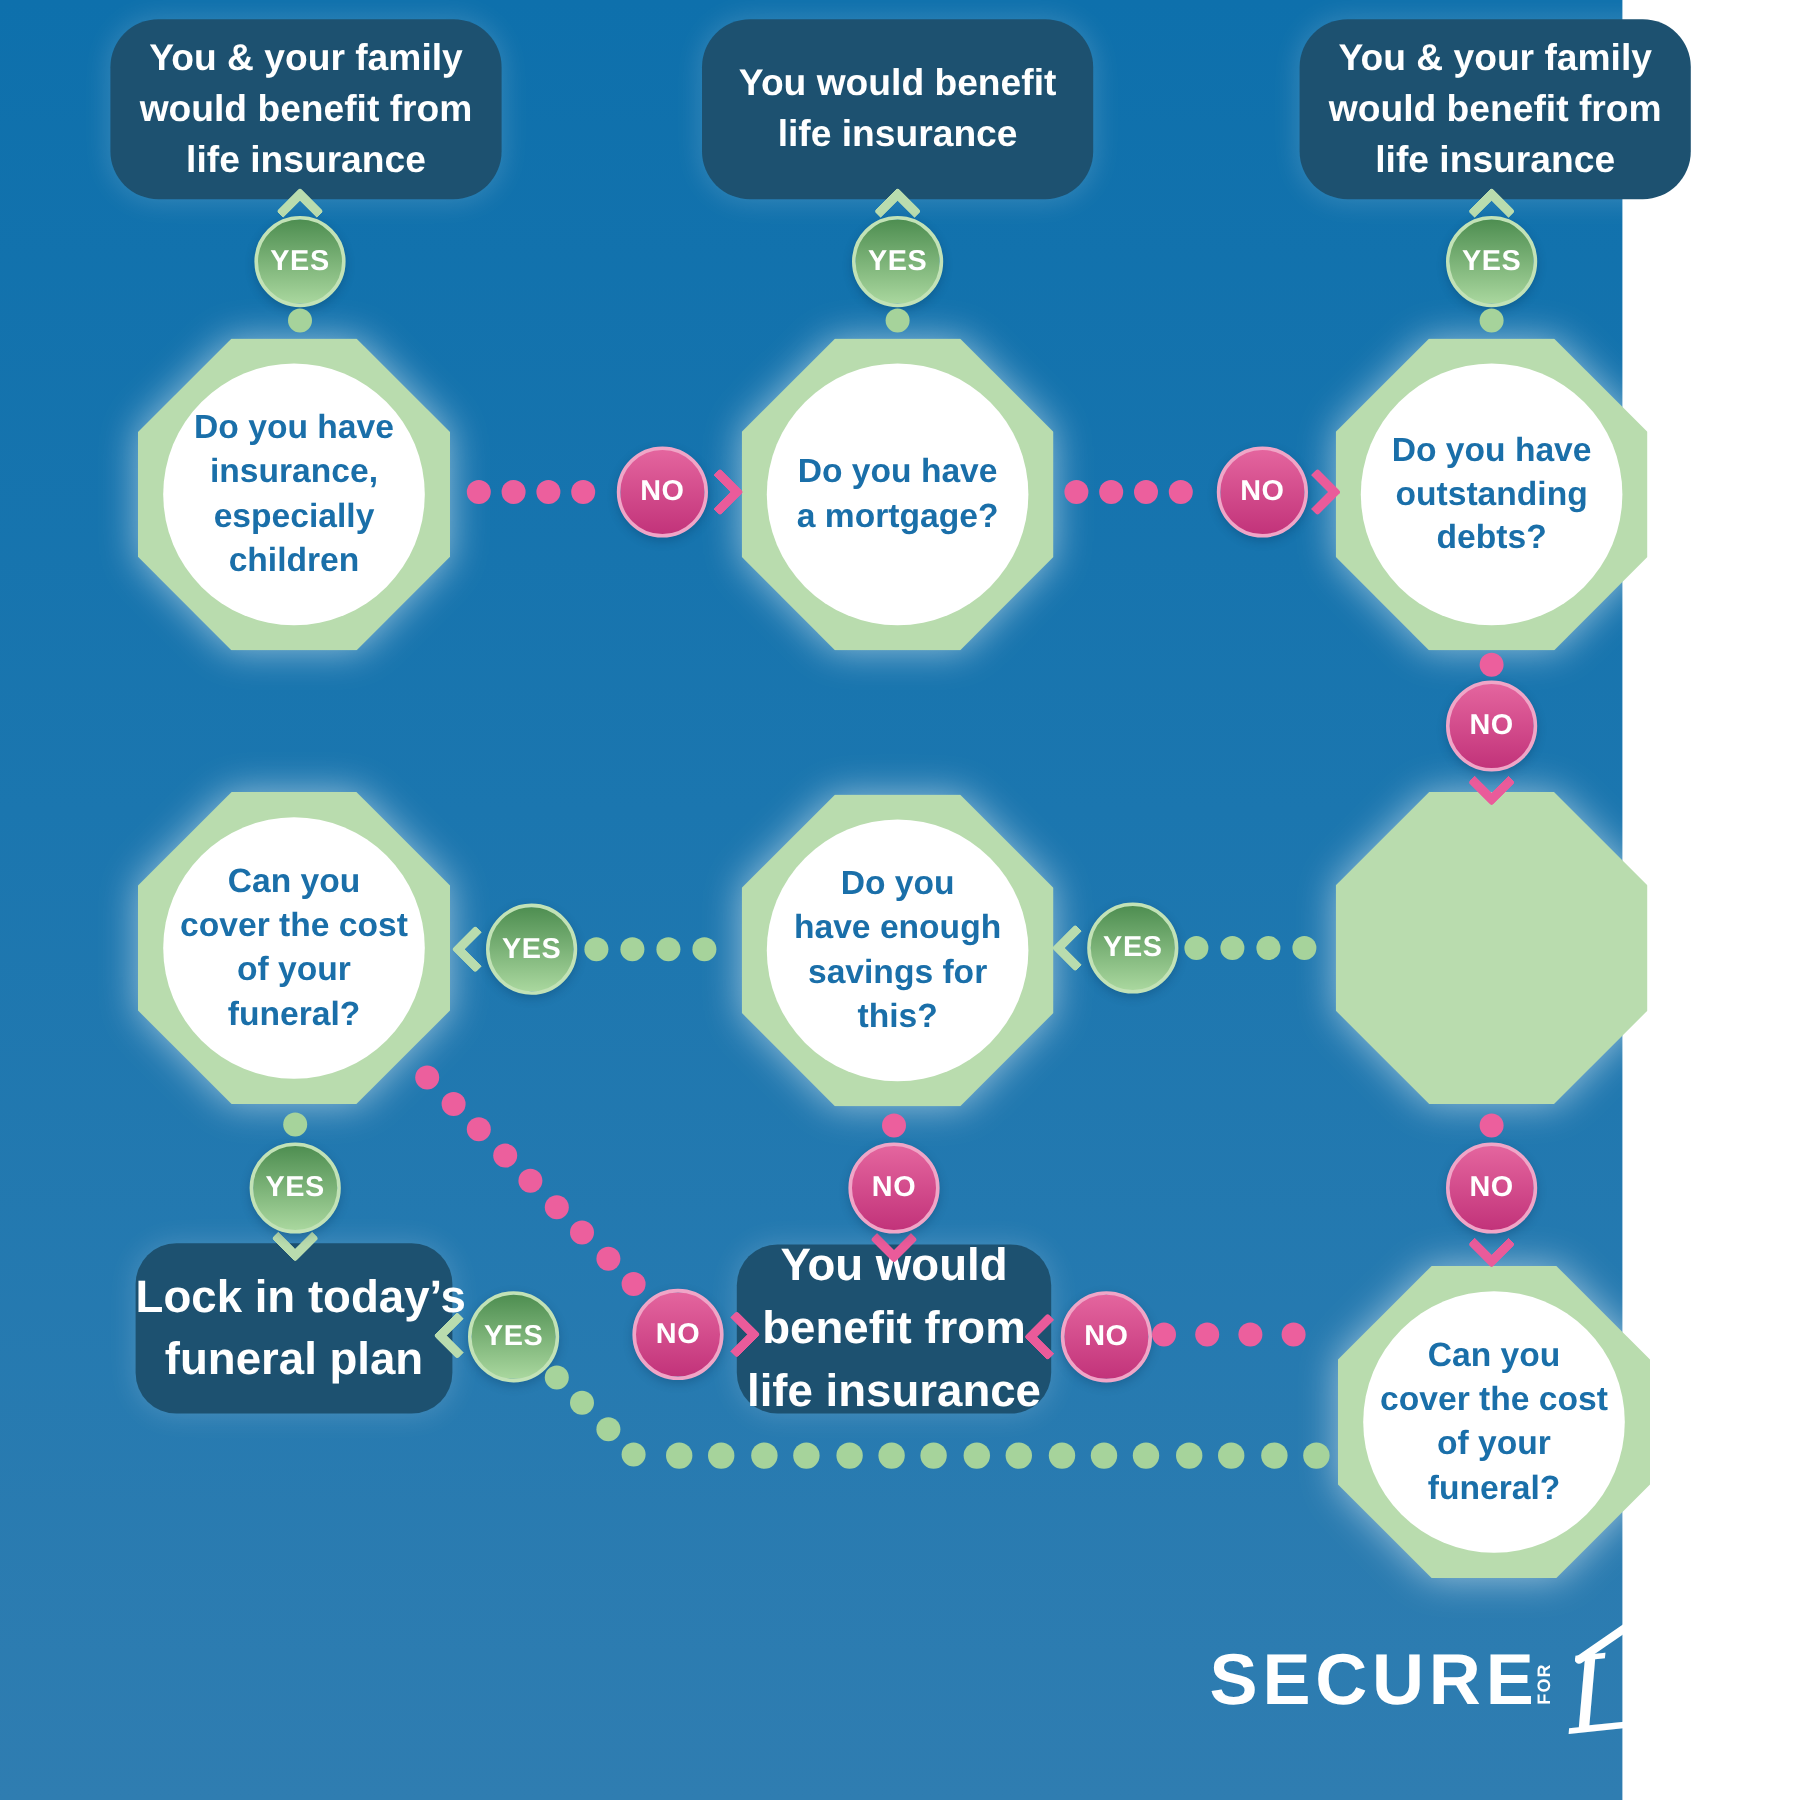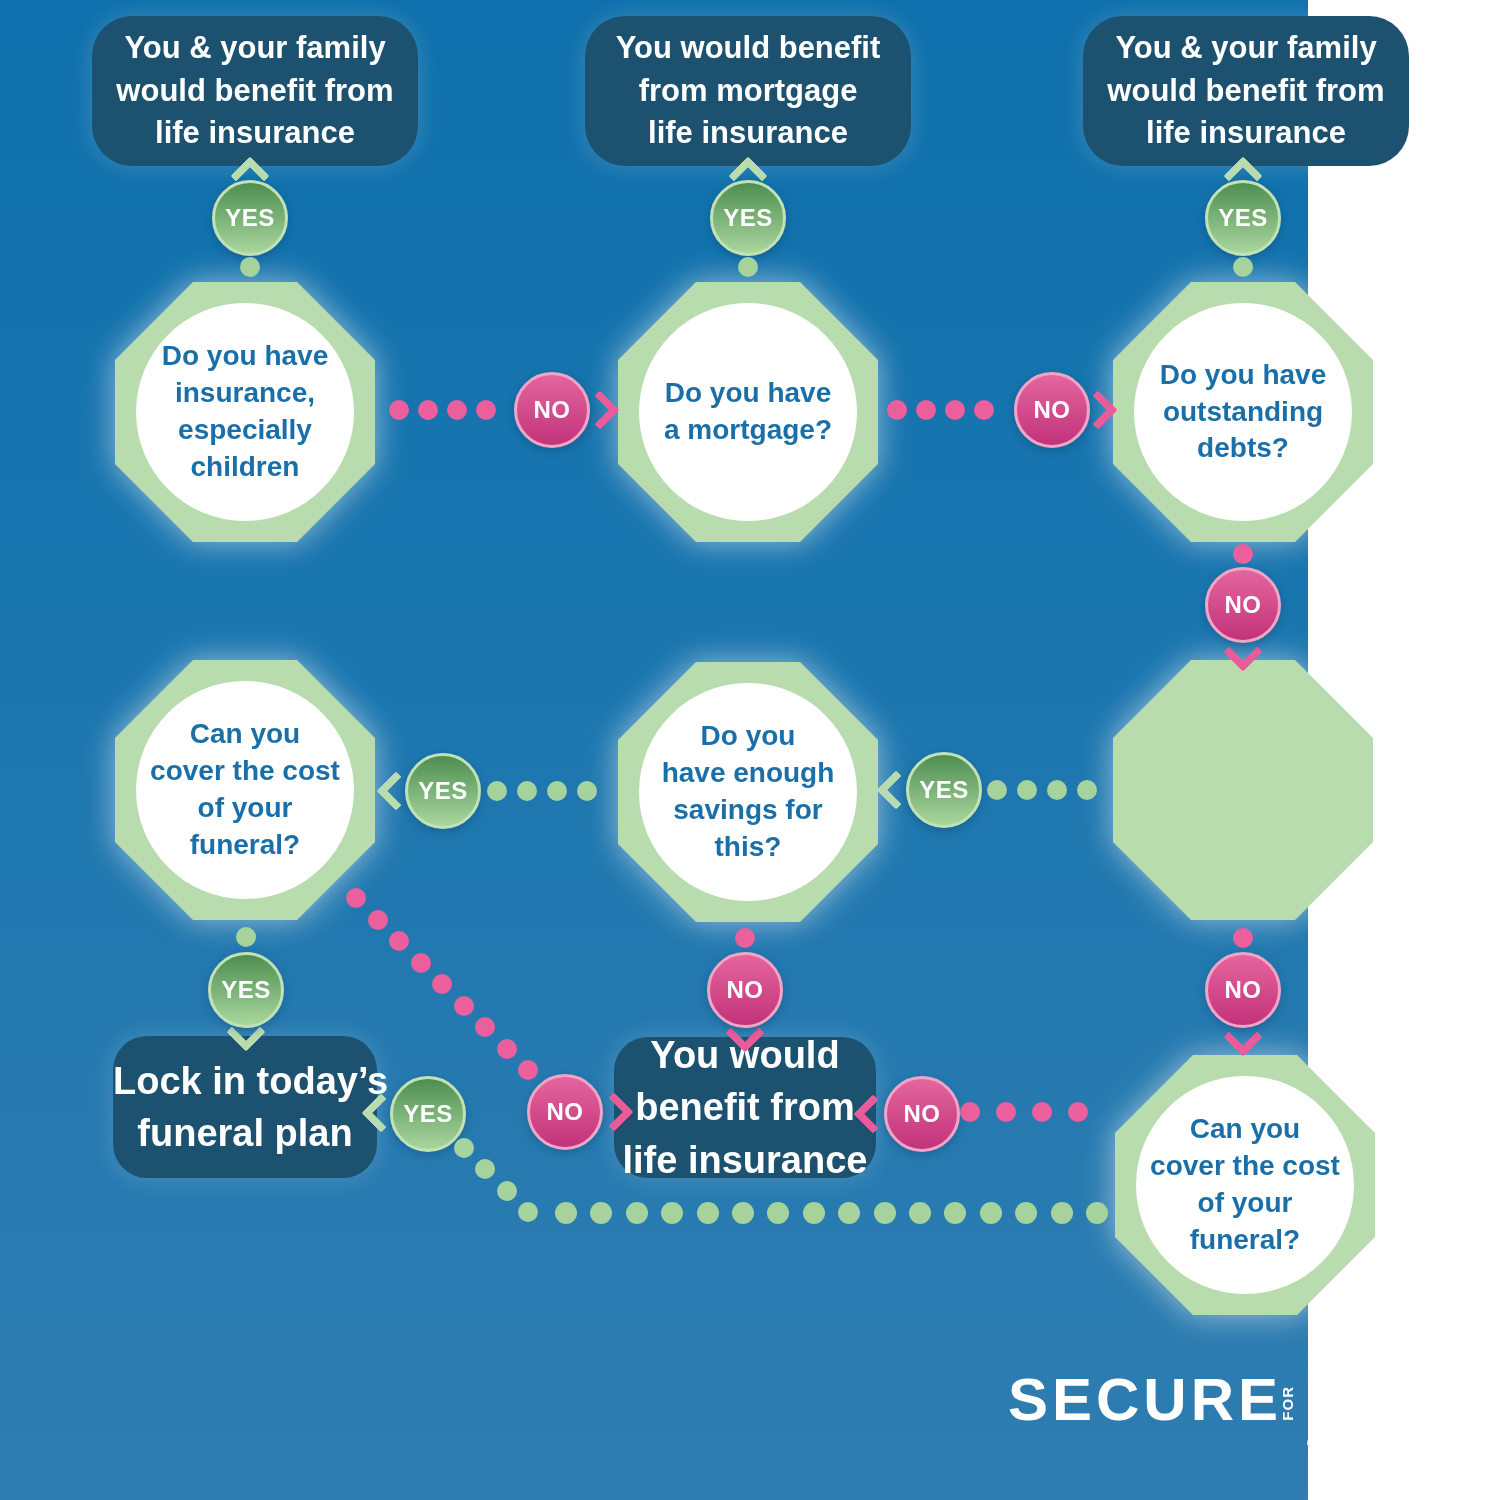--- a/index.html
+++ b/index.html
@@ -1,18 +1,18 @@
 <!DOCTYPE html>
 <html><head>
 <meta charset="utf-8">
 <style>
   html,body{margin:0;padding:0}
   body{width:1500px;height:1500px;overflow:hidden;font-family:"Liberation Sans",sans-serif;}
   #canvas{position:relative;width:1308px;height:1500px;
-    background:linear-gradient(180deg,#0e70ac 0%,#1b76af 45%,#2f7db1 100%);}
+    background:linear-gradient(180deg,#0e70ac 0%,#1b76af 45%,#2f7db1 100%);padding-left:44px;}
 
   
   .obox{position:absolute;background:#1d5170;color:#fff;font-weight:bold;
     display:flex;flex-direction:column;justify-content:center;text-align:center;
     border-radius:40px;box-shadow:0 0 24px rgba(255,255,255,.18);}
   .obox .l{line-height:1.38;white-space:nowrap}
   .obox.top{font-size:31px}
   .obox.bottom{font-size:38px;border-radius:34px}
 
   
@@ -64,21 +64,20 @@
 
 <div id="canvas">
 
   <div class="obox top" style="left:92px;top:16px;width:326px;height:150px">
     <div class="l">You &amp; your family</div>
     <div class="l">would benefit from</div>
     <div class="l">life insurance</div>
   </div>
   <div class="obox top" style="left:585px;top:16px;width:326px;height:150px">
     <div class="l">You would benefit</div>
-    <div class="l">from mortgage</div>
     <div class="l">life insurance</div>
   </div>
   <div class="obox top" style="left:1083px;top:16px;width:326px;height:150px">
     <div class="l">You &amp; your family</div>
     <div class="l">would benefit from</div>
     <div class="l">life insurance</div>
   </div>
 
   <div class="obox bottom" style="left:113px;top:1036px;width:264px;height:142px">
     <div class="l">Lock in today’s</div>

